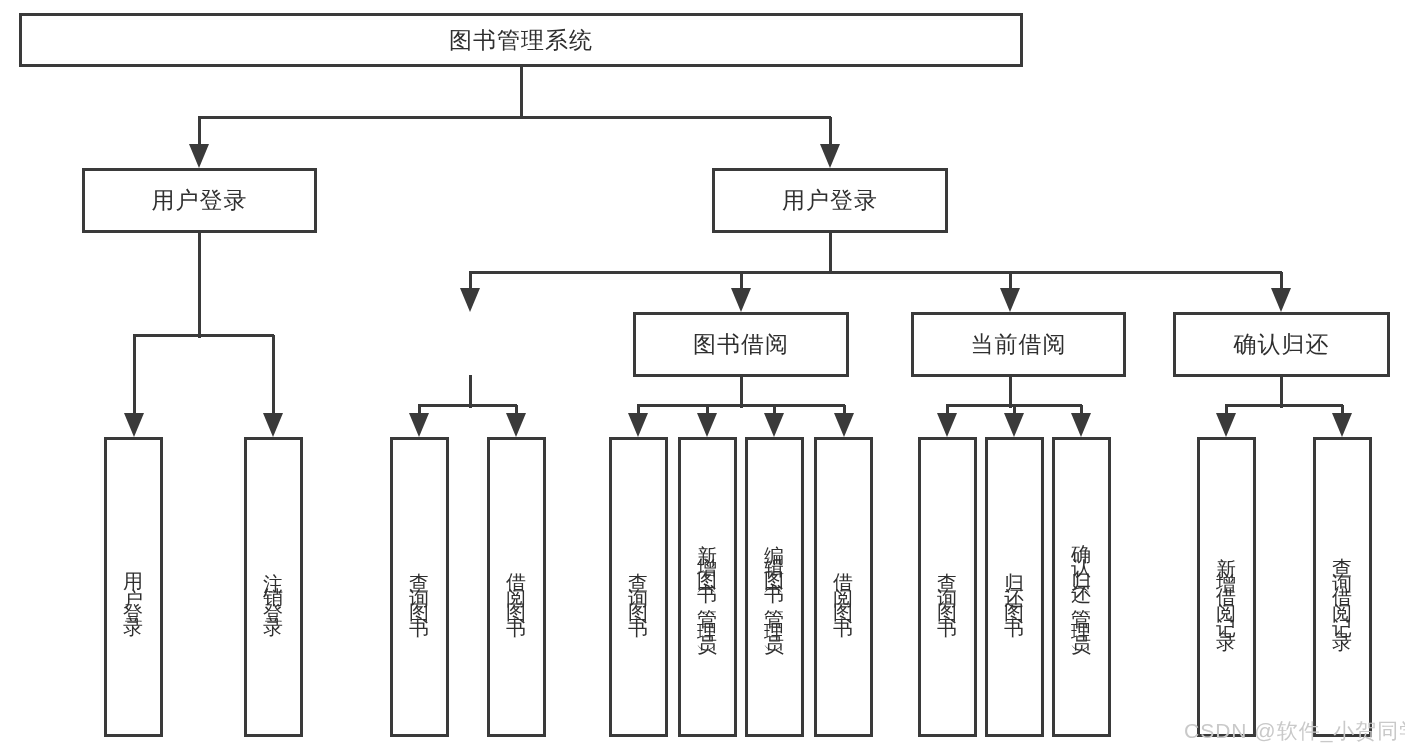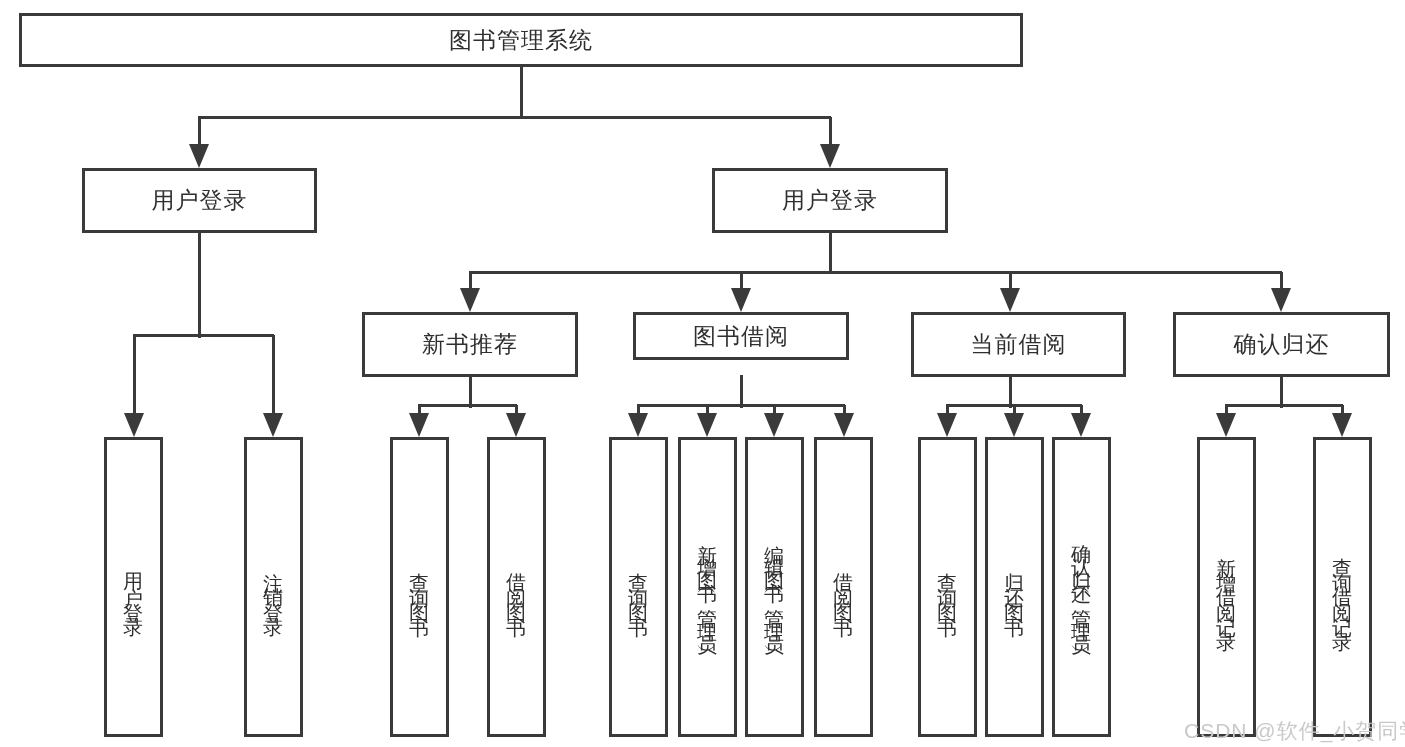--- a/index.html
+++ b/index.html
@@ -117,24 +117,21 @@
   <div class="hline" style="left:469px; top:271px; width:813px;"></div>
   <div class="vline" style="left:469px; top:272px; height:20px;"></div>
   <div class="arrow" style="left:460px; top:288px;"></div>
   <div class="vline" style="left:740px; top:272px; height:20px;"></div>
   <div class="arrow" style="left:731px; top:288px;"></div>
   <div class="vline" style="left:1009px; top:272px; height:20px;"></div>
   <div class="arrow" style="left:1000px; top:288px;"></div>
   <div class="vline" style="left:1280px; top:272px; height:20px;"></div>
   <div class="arrow" style="left:1271px; top:288px;"></div>
 
-  <div class="node" style="left:362px; top:312px; width:216px; height:65px;">
-    <span>新书推荐</span>
-  </div>
-  <div class="node" style="left:633px; top:312px; width:216px; height:48px;">
+  <div class="node" style="left:633px; top:312px; width:216px; height:65px;">
     <span>图书借阅</span>
   </div>
   <div class="node" style="left:903px; top:312px; width:215px; height:65px;margin-left:8px;">
     <span>当前借阅</span>
   </div>
   <div class="node" style="left:1173px; top:312px; width:217px; height:65px;">
     <span>确认归还</span>
   </div>
 
   <div class="vline" style="left:469px; top:375px; height:33px;"></div>

